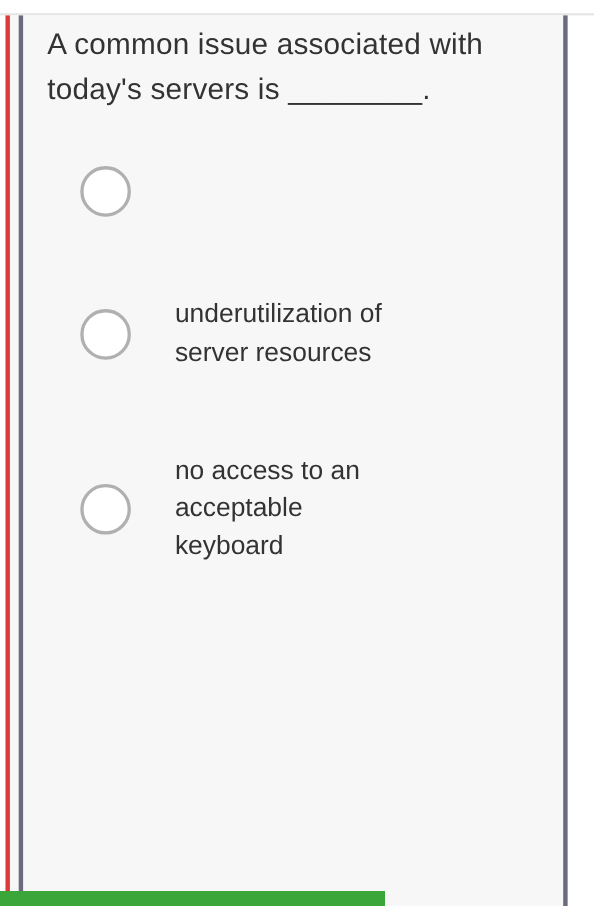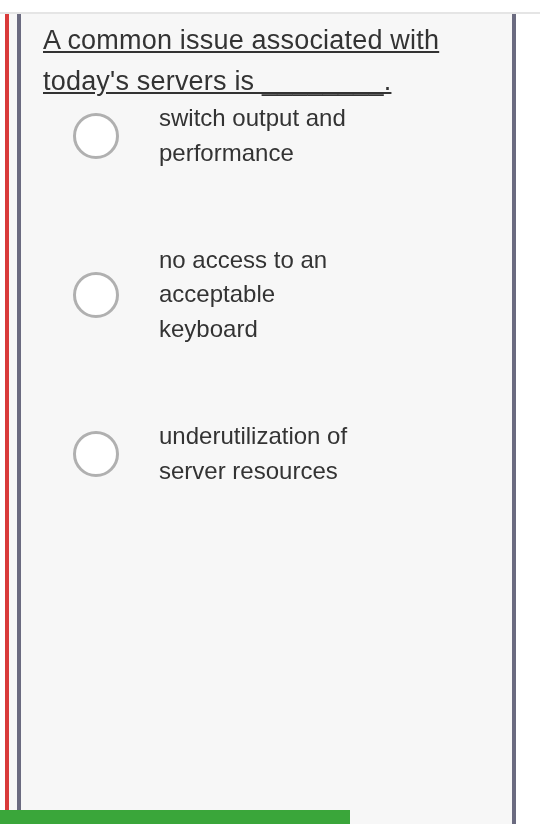--- a/index.html
+++ b/index.html
@@ -31,22 +31,22 @@
       left: 8px;
       right: 0;
       bottom: 0;
       border-left: 4px solid #6b6b80;
       padding: 6px 18px 0 22px;
     }
     .question-text {
       font-size: 27px;
       line-height: 1.5;
       color: #333333;
+      margin-bottom: 50px;
       letter-spacing: 0.2px;
-      text-decoration: underline;
     }
     .options-list {
       padding-left: 30px;
     }
     .option-row {
       display: flex;
       align-items: center;
       margin-bottom: 72px;
       cursor: pointer;
     }
@@ -89,31 +89,30 @@
 <div class="top-border"></div>
 
 <div class="outer-container">
   <div class="inner-container">
     <div class="question-text">A common issue associated with today's servers is ________.</div>
 
     <div class="options-list">
 
       <div class="option-row">
         <div class="radio-circle"></div>
-        <div class="option-label">switch output and performance</div>
+      </div>
+
+      <div class="option-row">
+        <div class="radio-circle"></div>
+        <div class="option-label">underutilization of server resources</div>
       </div>
 
       <div class="option-row">
         <div class="radio-circle"></div>
         <div class="option-label">no access to an acceptable keyboard</div>
-      </div>
-
-      <div class="option-row">
-        <div class="radio-circle"></div>
-        <div class="option-label">underutilization of server resources</div>
       </div>
 
 
     </div>
   </div>
 </div>
 
 <div class="progress-bar"></div>
 
 </body></html>

